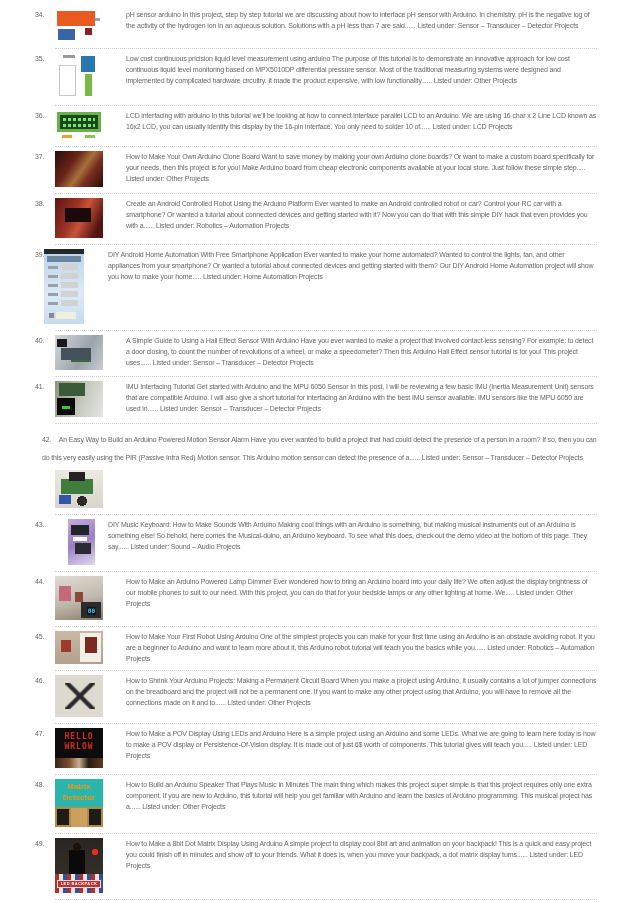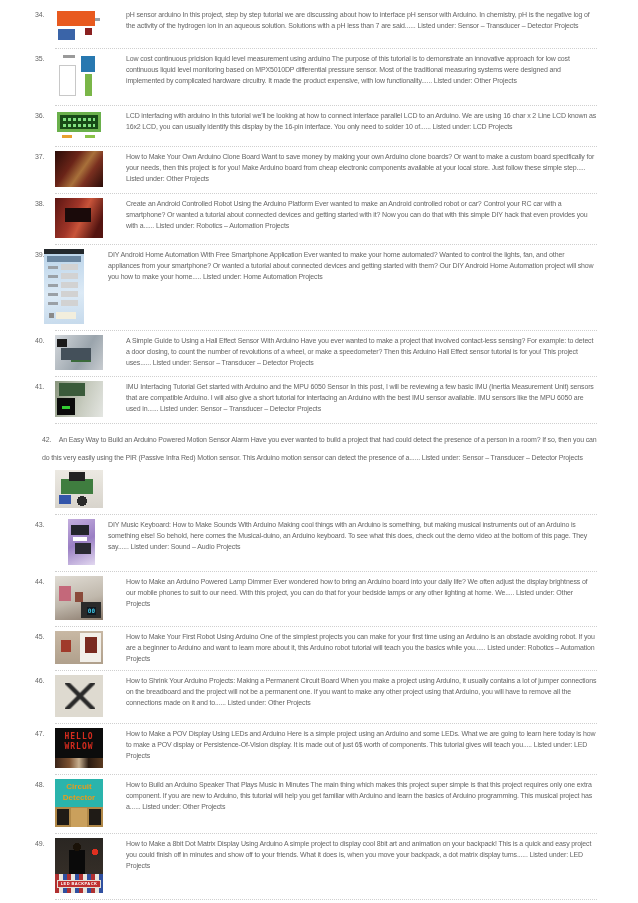--- a/index.html
+++ b/index.html
@@ -209,21 +209,21 @@
           <span class="tline">WRLOW</span>
         </span>
       </a>
     <p class="txt">How to Make a POV Display Using LEDs and Arduino Here is a simple project using an Arduino and some LEDs. What we are going to learn here today is how to make a POV display or Persistence-Of-Vision display. It is made out of just 6$ worth of components. This tutorial gives will teach you..... Listed under: LED Projects</p>
   </div>
 <div class="divider"></div>
   <div class="item">
     <span class="num">48.</span>
     <a class="thumb t14">
         <span class="tlines">
-          <span class="tline">Circuit</span>
+          <span class="tline">Matrix</span>
           <span class="tline">Detector</span>
         </span>
       </a>
     <p class="txt">How to Build an Arduino Speaker That Plays Music in Minutes The main thing which makes this project super simple is that this project requires only one extra component. If you are new to Arduino, this tutorial will help you get familiar with Arduino and learn the basics of Arduino programming. This musical project has a...... Listed under: Other Projects</p>
   </div>
 <div class="divider"></div>
   <div class="item">
     <span class="num">49.</span>
     <a class="thumb t15">
         <span class="tbanner">LED BACKPACK</span>

